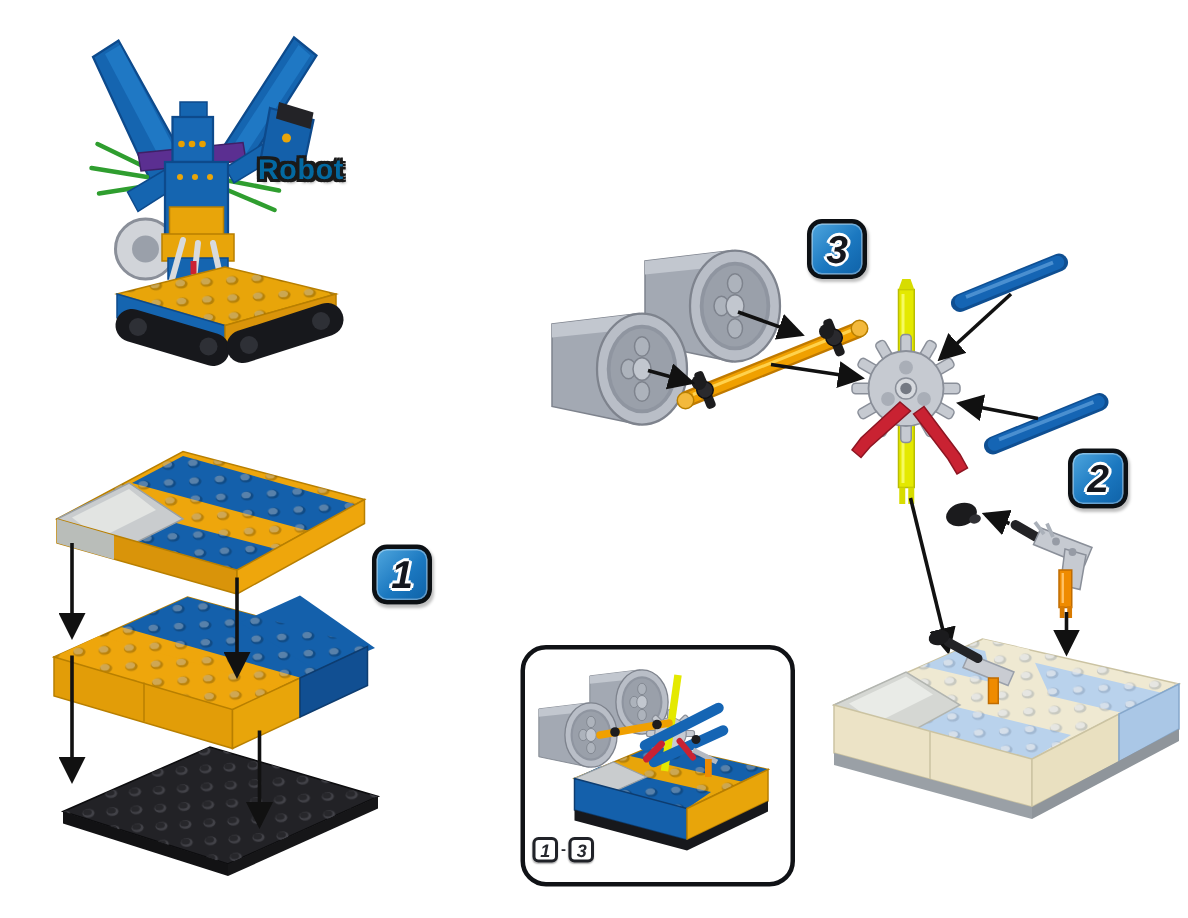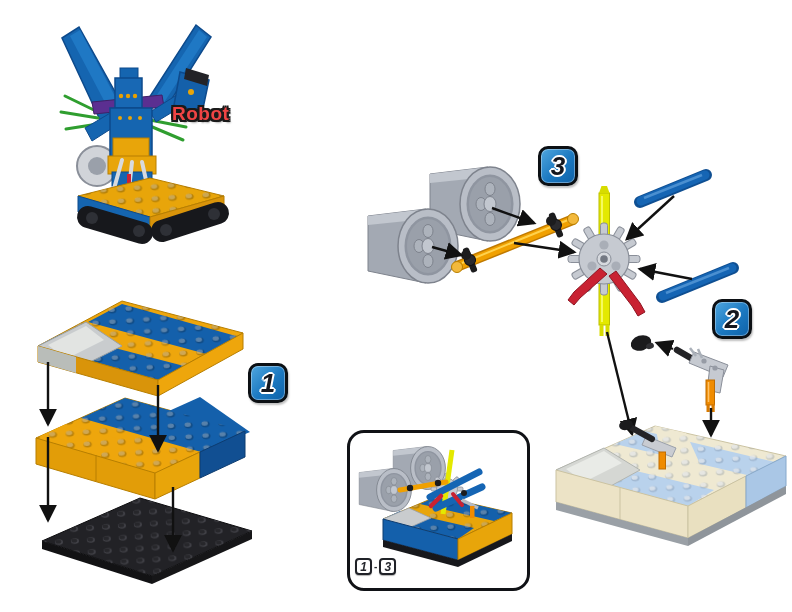--- a/index.html
+++ b/index.html
@@ -15,21 +15,21 @@
          font:italic 900 26px "Liberation Sans",sans-serif;color:#15171e;
          text-shadow:-2px 0 0 #fff,2px 0 0 #fff,0 -2px 0 #fff,0 2px 0 #fff,
                      -1px -1px 0 #fff,1px -1px 0 #fff,-1px 1px 0 #fff,1px 1px 0 #fff;
          box-shadow:inset 0 0 0 1px rgba(255,255,255,.35),1px 2px 2px rgba(0,0,0,.25);}
   #badge1{left:248px;top:363px;}
   #badge2{left:712px;top:299px;}
   #badge3{left:538px;top:146px;}
 
   
   .model-label{position:absolute;left:172px;top:103px;
-         font:900 19px "Liberation Sans",sans-serif;letter-spacing:.5px;color:#ef4444;
+         font:900 19px "Liberation Sans",sans-serif;letter-spacing:.5px;color:#0369a1;
          text-shadow:-2px 0 0 #1a1a1a,2px 0 0 #1a1a1a,0 -2px 0 #1a1a1a,0 2px 0 #1a1a1a,
                      -2px -2px 0 #1a1a1a,2px -2px 0 #1a1a1a,-2px 2px 0 #1a1a1a,2px 2px 0 #1a1a1a,
                      2px 3px 2px rgba(0,0,0,.35);}
 
   
   .inset{position:absolute;left:347px;top:430px;width:183px;height:161px;box-sizing:border-box;
          border:3px solid #101216;border-radius:17px;background:transparent;}
   .inset-range{position:absolute;left:355px;top:558px;display:flex;align-items:center;gap:2px;}
   .mini-num{width:17px;height:17px;box-sizing:border-box;background:#ffffff;border:2px solid #202228;
          border-radius:4px;display:flex;align-items:center;justify-content:center;

